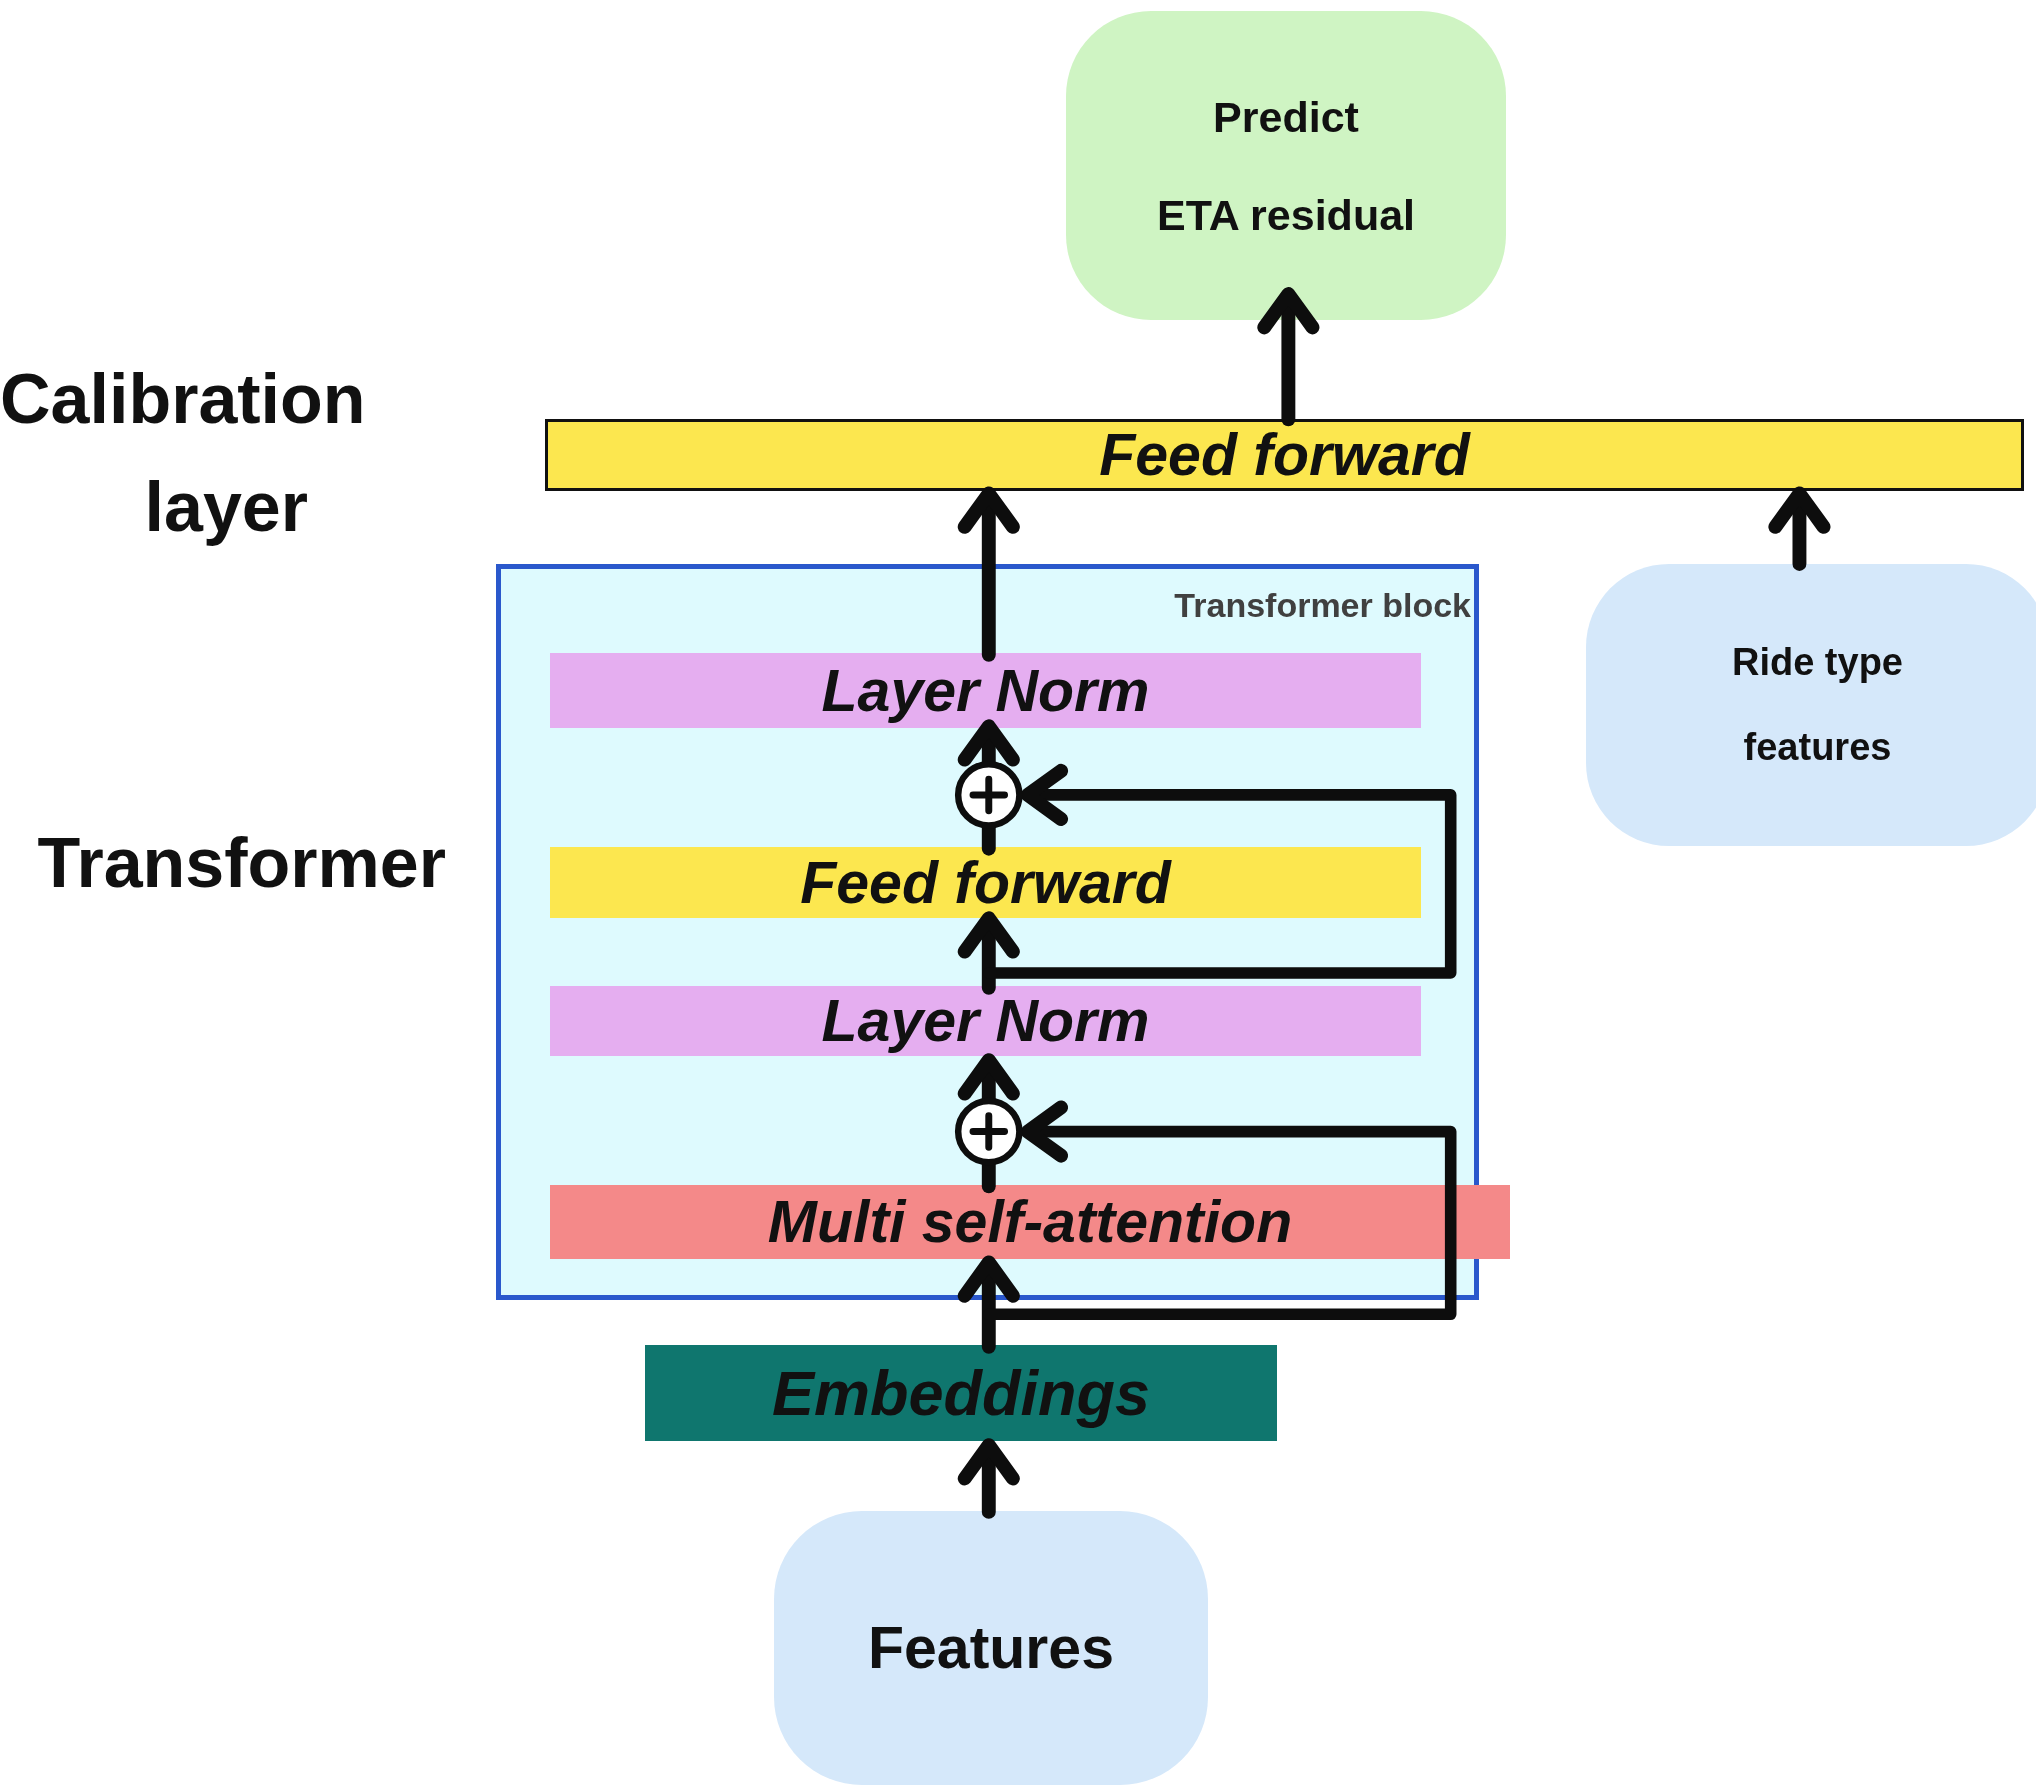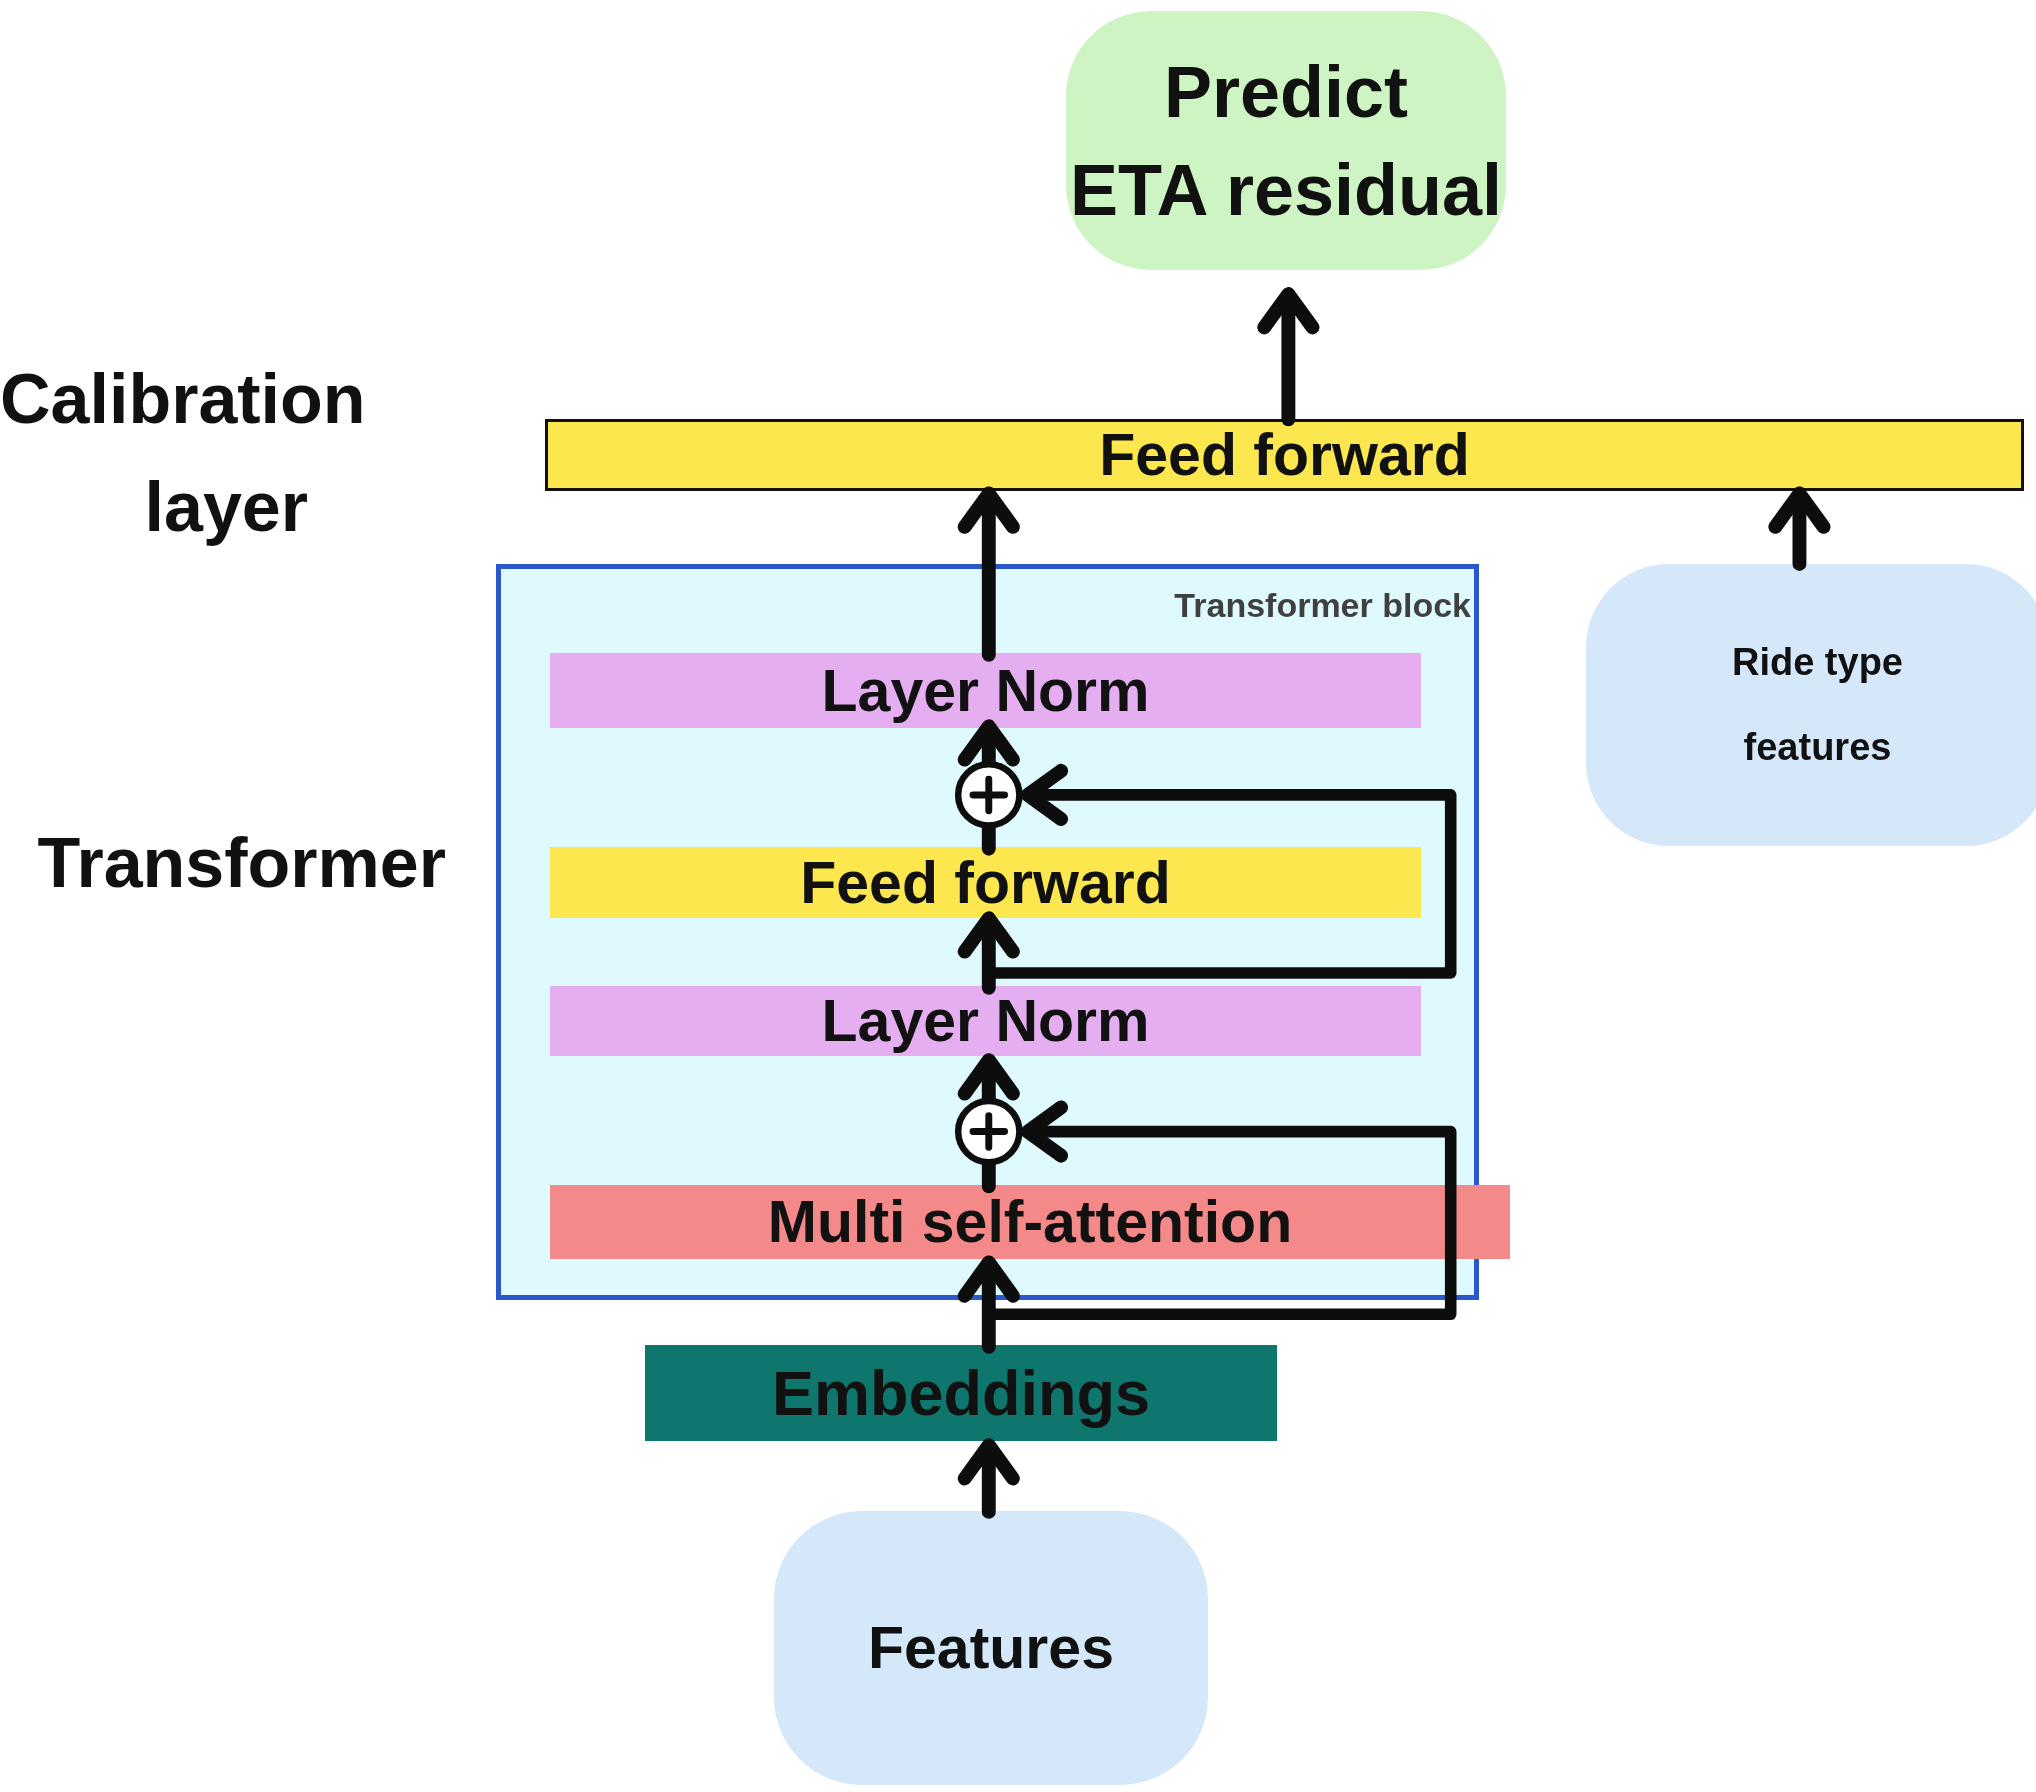--- a/index.html
+++ b/index.html
@@ -20,33 +20,33 @@
   .block{
     left:496px;top:564px;width:983px;height:736px;
     background:#DEFAFE;border:5.6px solid #2A58CC;
   }
   .block-label{
     left:1007px;top:577px;width:464px;height:56px;
     font-size:34px;line-height:56px;color:#404040;text-align:right;
   }
 
   
-  .bar{font-size:59px;text-align:center;}
+  .bar{font-size:59px;text-align:center;font-style:italic;}
   .bar-cal{left:545px;top:419px;width:1479px;height:72px;background:#FCE74F;border:3.7px solid #111;}
   .bar-ln1{left:550px;top:653px;width:871px;height:75px;background:#E5AEF0;}
   .bar-ff {left:550px;top:847px;width:871px;height:71px;background:#FCE74F;}
   .bar-ln2{left:550px;top:986px;width:871px;height:70px;background:#E5AEF0;}
   .bar-att{left:550px;top:1185px;width:960px;height:74px;background:#F48989;}
   .bar-emb{left:645px;top:1345px;width:632px;height:96px;background:#0f766e;font-size:63px;}
 
   
   .bubble{text-align:center;}
   .bubble-predict{
-    left:1066px;top:11px;width:440px;height:259px;background:#CFF4C3;
-    border-radius:85px;font-size:72px;line-height:98px;
+    left:1066px;top:11px;width:440px;height:309px;background:#CFF4C3;
+    border-radius:85px;font-size:43px;line-height:98px;
   }
   .bubble-ride{
     left:1586px;top:564px;width:463px;height:282px;background:#D5E8FA;
     border-radius:83px;font-size:38px;line-height:85px;
   }
   .bubble-features{
     left:774px;top:1511px;width:434px;height:274px;background:#D5E8FA;
     border-radius:88px;font-size:59px;
   }
 

